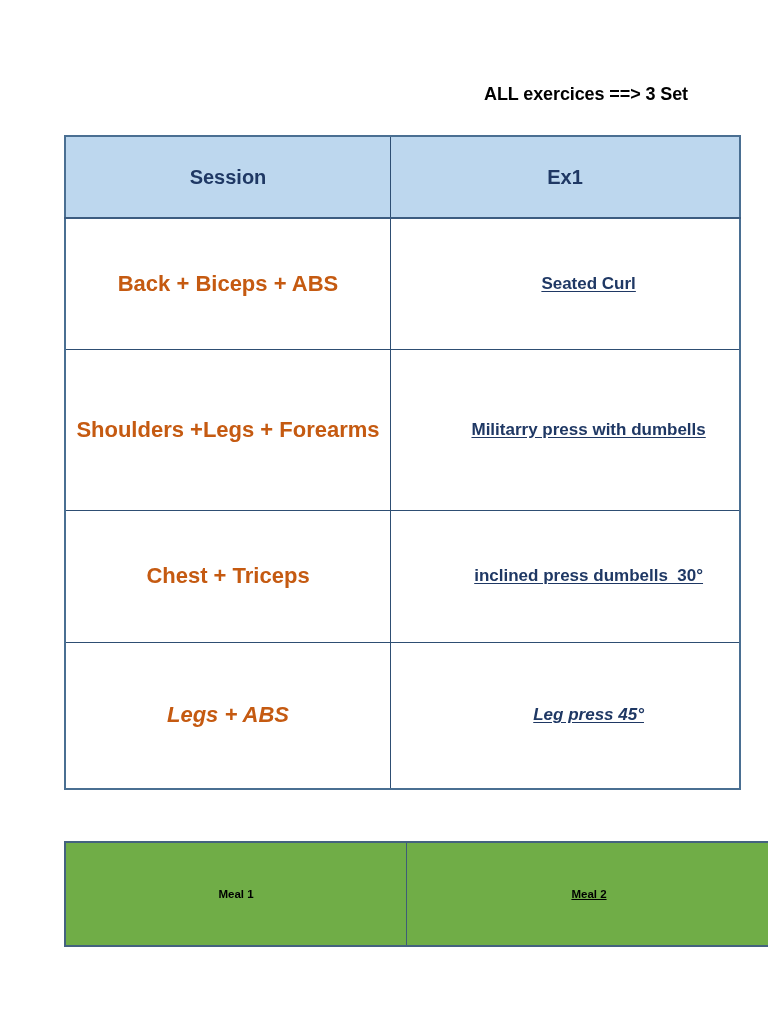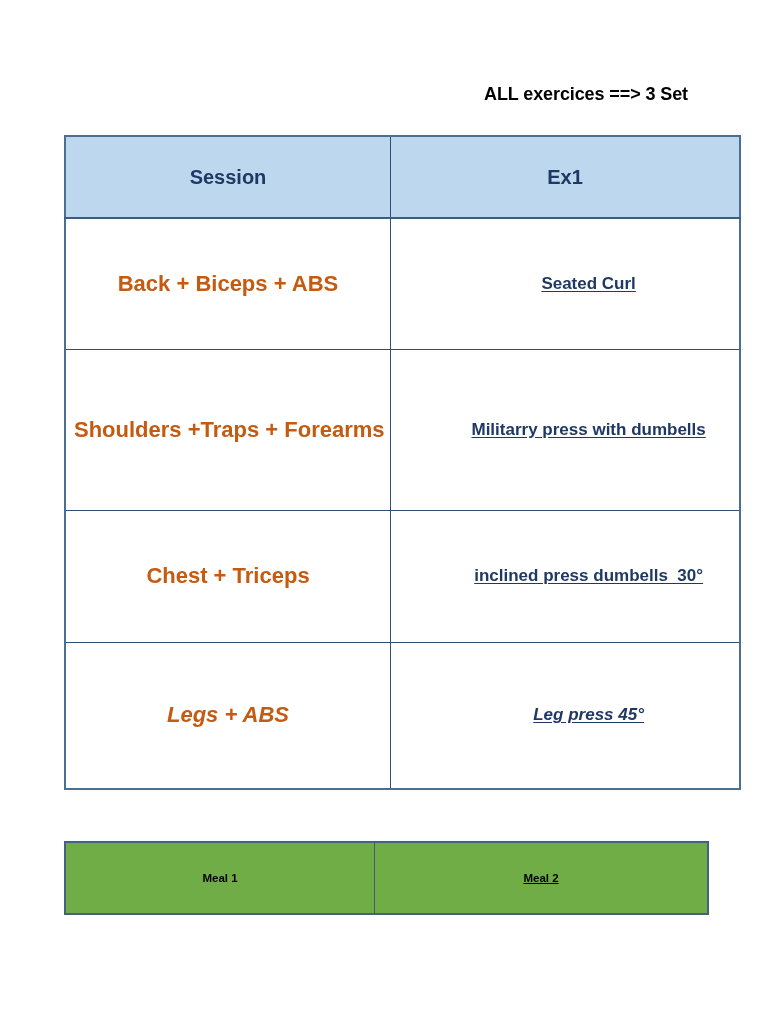--- a/index.html
+++ b/index.html
@@ -106,21 +106,21 @@
   }
   .meal-table td {
     background: #70ad47;
     height: 70px;
     border: 1px solid #3e5c78;
     text-align: center;
     vertical-align: middle;
     font-size: 11.5px;
     font-weight: bold;
     color: #000000;
-    padding: 0;
+    padding: 16px;
     white-space: pre;
   }
   .meal-table td.m1 { width: 308px; }
   .meal-table td.m2 { width: 332px; text-decoration: underline; }
 </style>
 </head>
 <body>
 
 <div class="page">
 
@@ -134,21 +134,21 @@
       </tr>
     </thead>
     <tbody>
       <tr class="row-h1">
         <td class="session-cell">Back + Biceps + ABS</td>
         <td class="exercise-cell">
           <span class="ex-link">Seated Curl</span>
         </td>
       </tr>
       <tr class="row-h2">
-        <td class="session-cell">Shoulders +Traps + Forearms</td>
+        <td class="session-cell">Shoulders +Legs + Forearms</td>
         <td class="exercise-cell">
           <span class="ex-link">Militarry press with dumbells</span>
         </td>
       </tr>
       <tr class="row-h3">
         <td class="session-cell">Chest + Triceps</td>
         <td class="exercise-cell">
           <span class="ex-link">inclined press dumbells  30°</span>
         </td>
       </tr>

